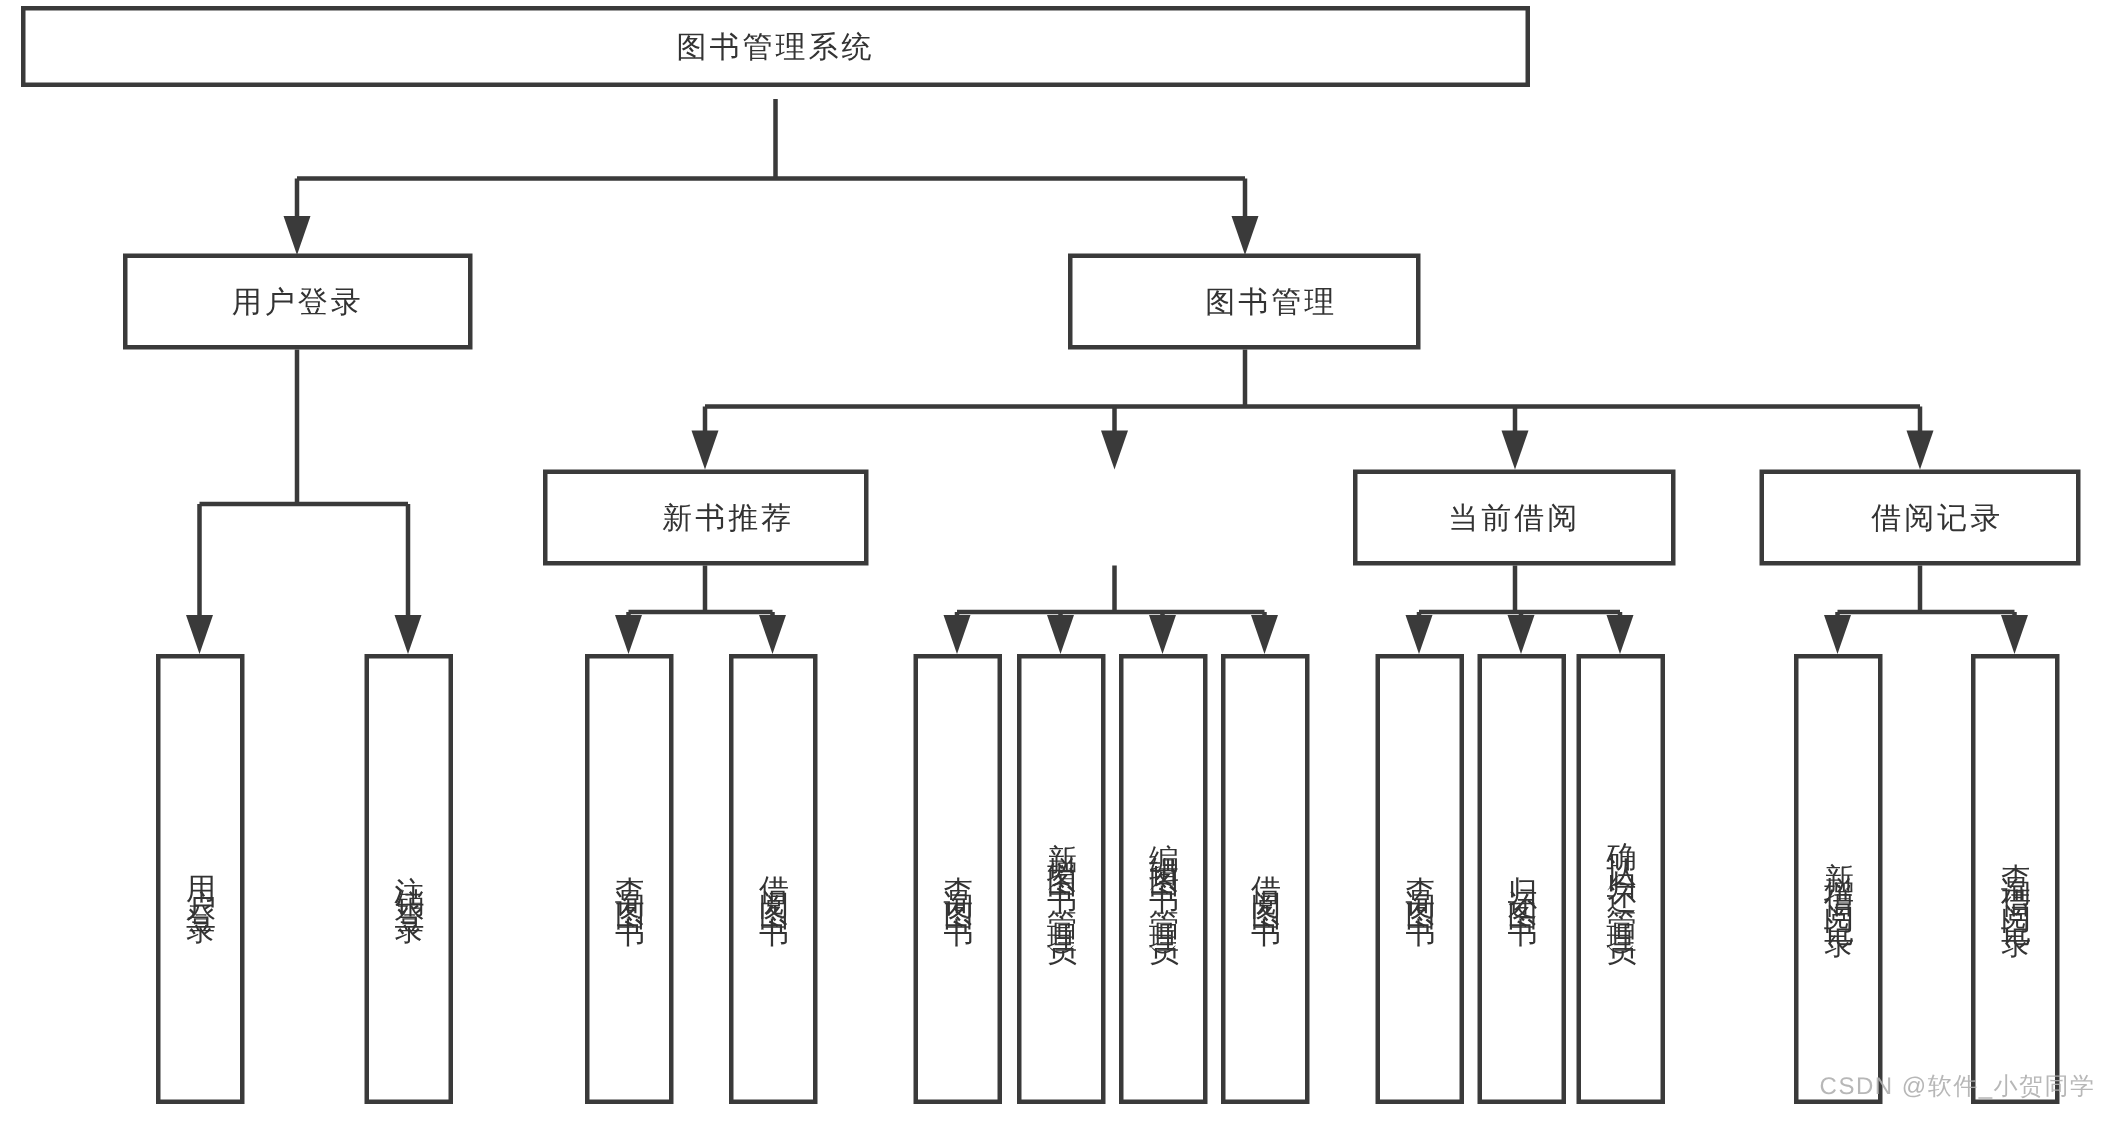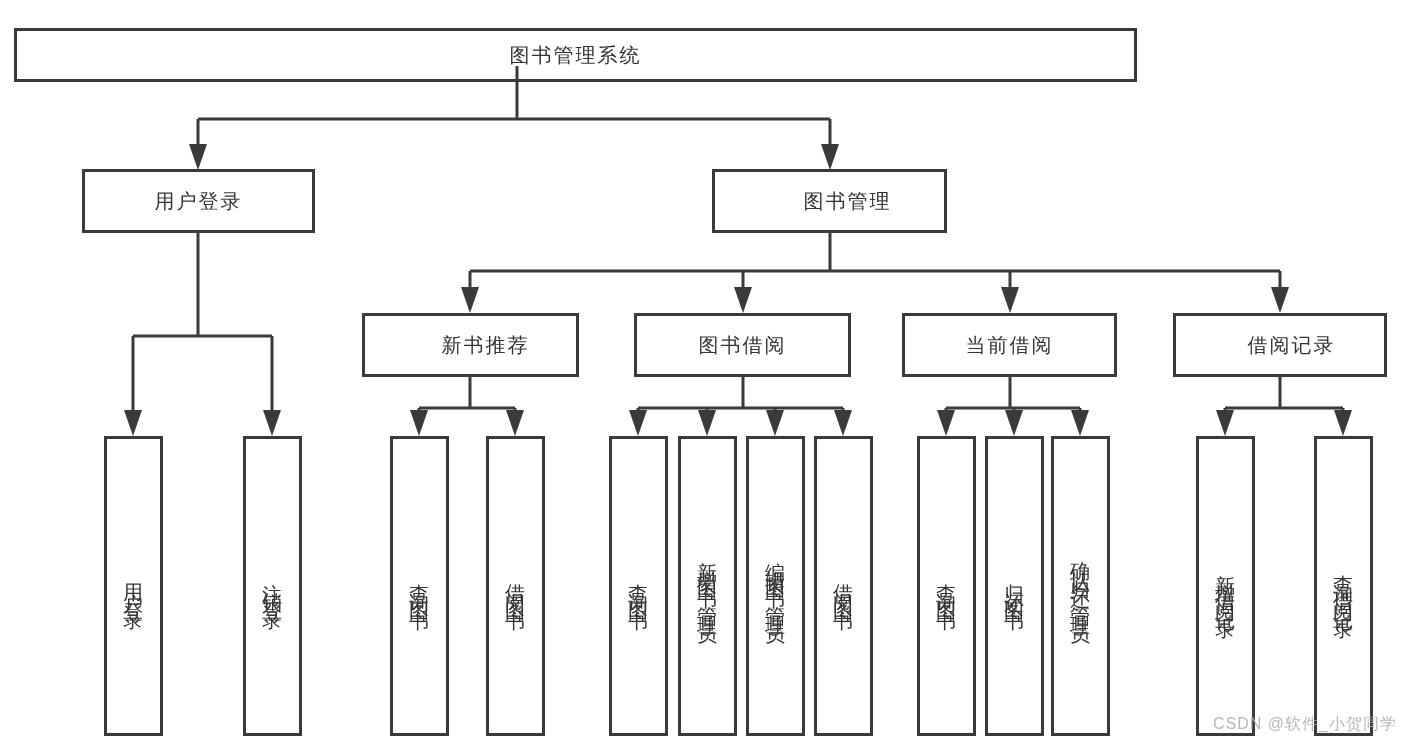--- a/index.html
+++ b/index.html
@@ -84,36 +84,33 @@
     <path d="M1010,377 L1010,408 M946,408 L1080,408 M946,408 L946,418 M1014,408 L1014,418 M1080,408 L1080,418"></path>
     <polygon points="937,410 955,410 946,436"></polygon>
     <polygon points="1005,410 1023,410 1014,436"></polygon>
     <polygon points="1071,410 1089,410 1080,436"></polygon>
 
     <path d="M1280,377 L1280,408 M1225,408 L1343,408 M1225,408 L1225,418 M1343,408 L1343,418"></path>
     <polygon points="1216,410 1234,410 1225,436"></polygon>
     <polygon points="1334,410 1352,410 1343,436"></polygon>
   </svg>
 
-  <div class="box" style="left:14px; top:28px; width:1123px; height:54px;">
+  <div class="box" style="left:14px; top:4px; width:1006px; height:54px;">
     <span class="h-label">图书管理系统</span>
   </div>
 
   <div class="box" style="left:82px; top:169px; width:233px; height:64px;">
     <span class="h-label">用户登录</span>
   </div>
   <div class="box" style="left:712px; top:169px; width:235px; height:64px;padding-left:36px;">
     <span class="h-label">图书管理</span>
   </div>
 
   <div class="box" style="left:362px; top:313px; width:217px; height:64px;padding-left:30px;">
     <span class="h-label">新书推荐</span>
-  </div>
-  <div class="box" style="left:634px; top:313px; width:217px; height:64px;">
-    <span class="h-label">图书借阅</span>
   </div>
   <div class="box" style="left:902px; top:313px; width:215px; height:64px;justify-content:center;">
     <span class="h-label">当前借阅</span>
   </div>
   <div class="box" style="left:1173px; top:313px; width:214px; height:64px;padding-left:23px;">
     <span class="h-label">借阅记录</span>
   </div>
 
   <div class="box v-box" style="left:104px; top:436px; width:59px; height:300px;">用户登录</div>
   <div class="box v-box" style="left:243px; top:436px; width:59px; height:300px;">注销登录</div>

